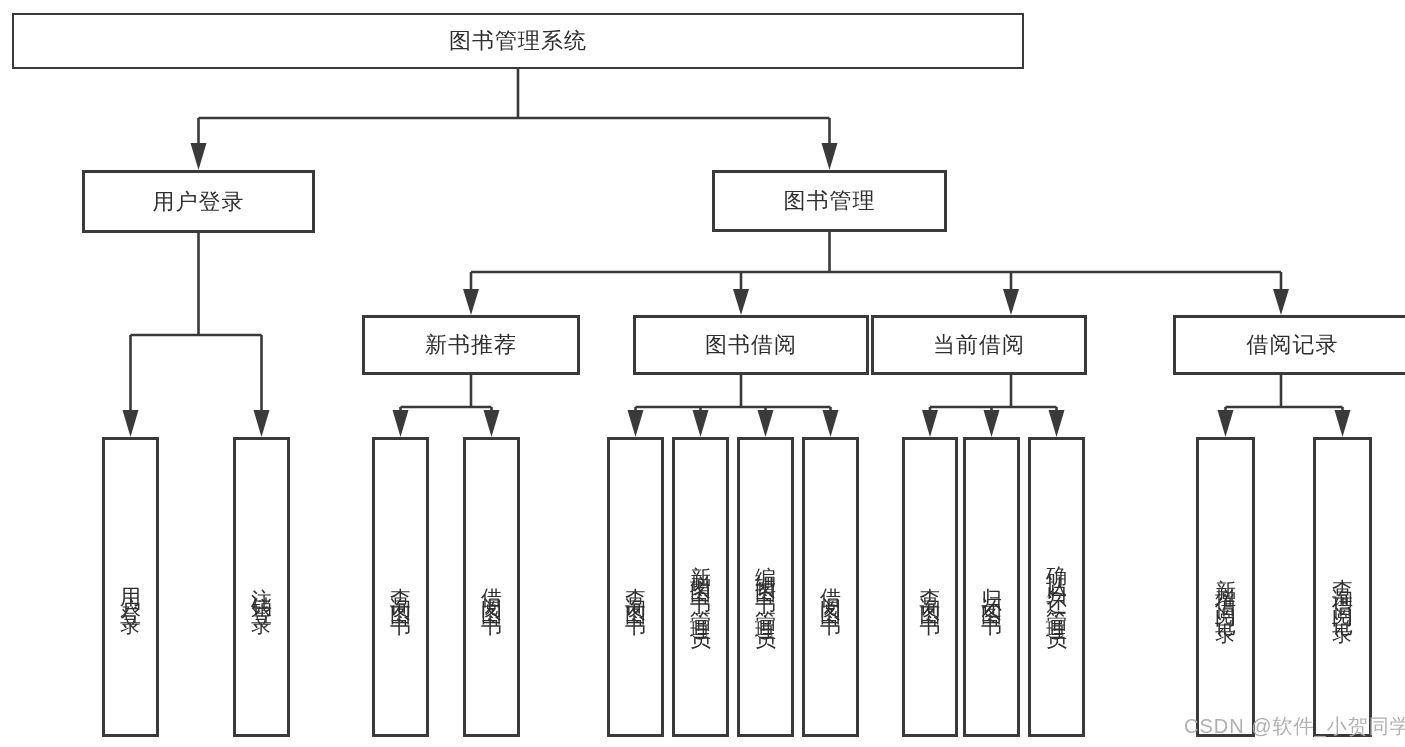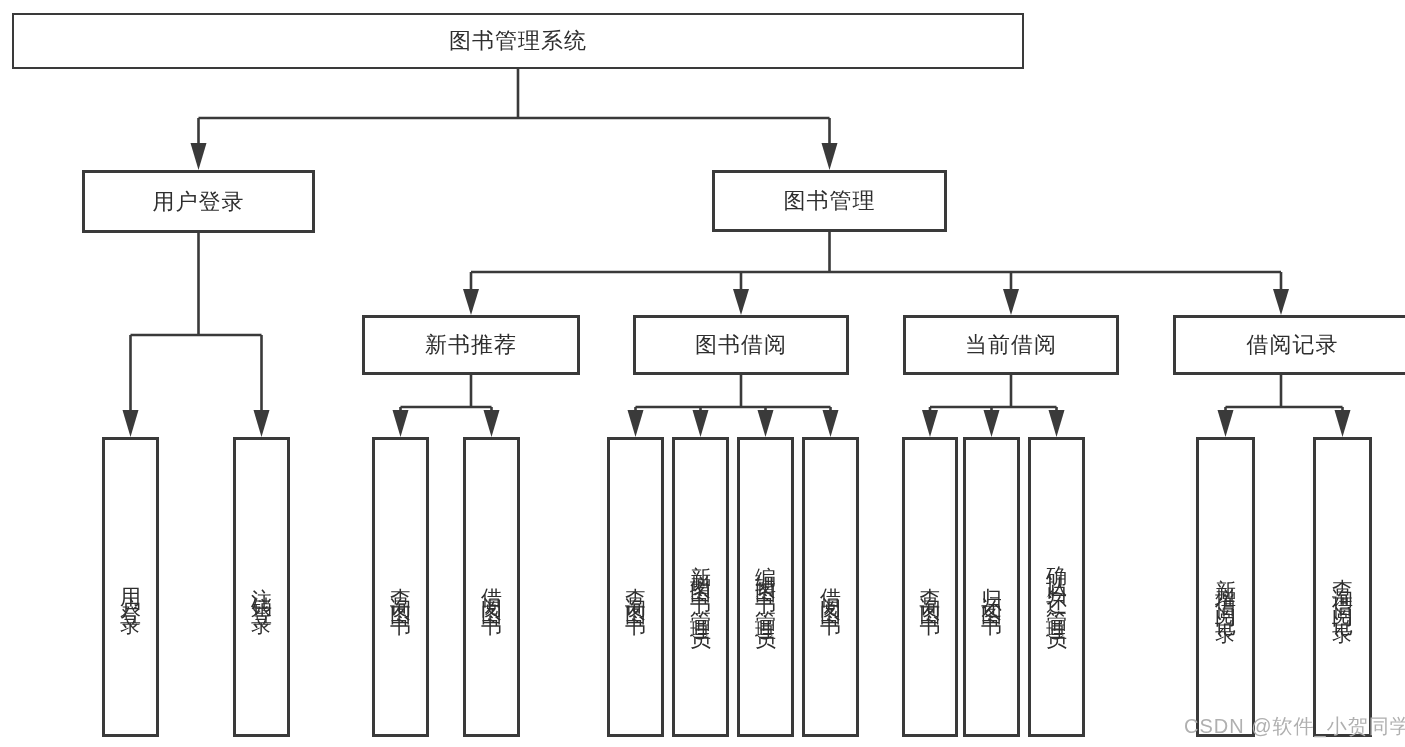--- a/index.html
+++ b/index.html
@@ -93,22 +93,22 @@
       <polygon points="1334.5,410 1350.5,410 1342.5,437"></polygon>
     </g>
   </svg>
 
   <div class="box h root" style="left:12px;top:13px;width:1012px;height:56px;">图书管理系统</div>
 
   <div class="box h" style="left:82px;top:170px;width:233px;height:63px;">用户登录</div>
   <div class="box h" style="left:362px;top:315px;width:218px;height:60px;">新书推荐</div>
 
   <div class="box h" style="left:712px;top:170px;width:235px;height:62px;">图书管理</div>
-  <div class="box h" style="left:633px;top:315px;width:216px;height:60px;">图书借阅</div>
-  <div class="box h" style="left:903px;top:315px;width:216px;height:60px;">当前借阅</div>
+  <div class="box h" style="left:633px;top:315px;width:236px;height:60px;">图书借阅</div>
+  <div class="box h" style="left:871px;top:315px;width:216px;height:60px;">当前借阅</div>
   <div class="box h" style="left:1173px;top:315px;width:239px;height:60px;">借阅记录</div>
 
   <div class="box v" style="left:102px;top:437px;width:57px;height:300px;">用户登录</div>
   <div class="box v" style="left:233px;top:437px;width:57px;height:300px;">注销登录</div>
 
   <div class="box v" style="left:372px;top:437px;width:57px;height:300px;">查询图书</div>
   <div class="box v" style="left:463px;top:437px;width:57px;height:300px;">借阅图书</div>
 
   <div class="box v" style="left:607px;top:437px;width:57px;height:300px;">查询图书</div>
   <div class="box v" style="left:672px;top:437px;width:57px;height:300px;">新增图书（管理员）</div>

